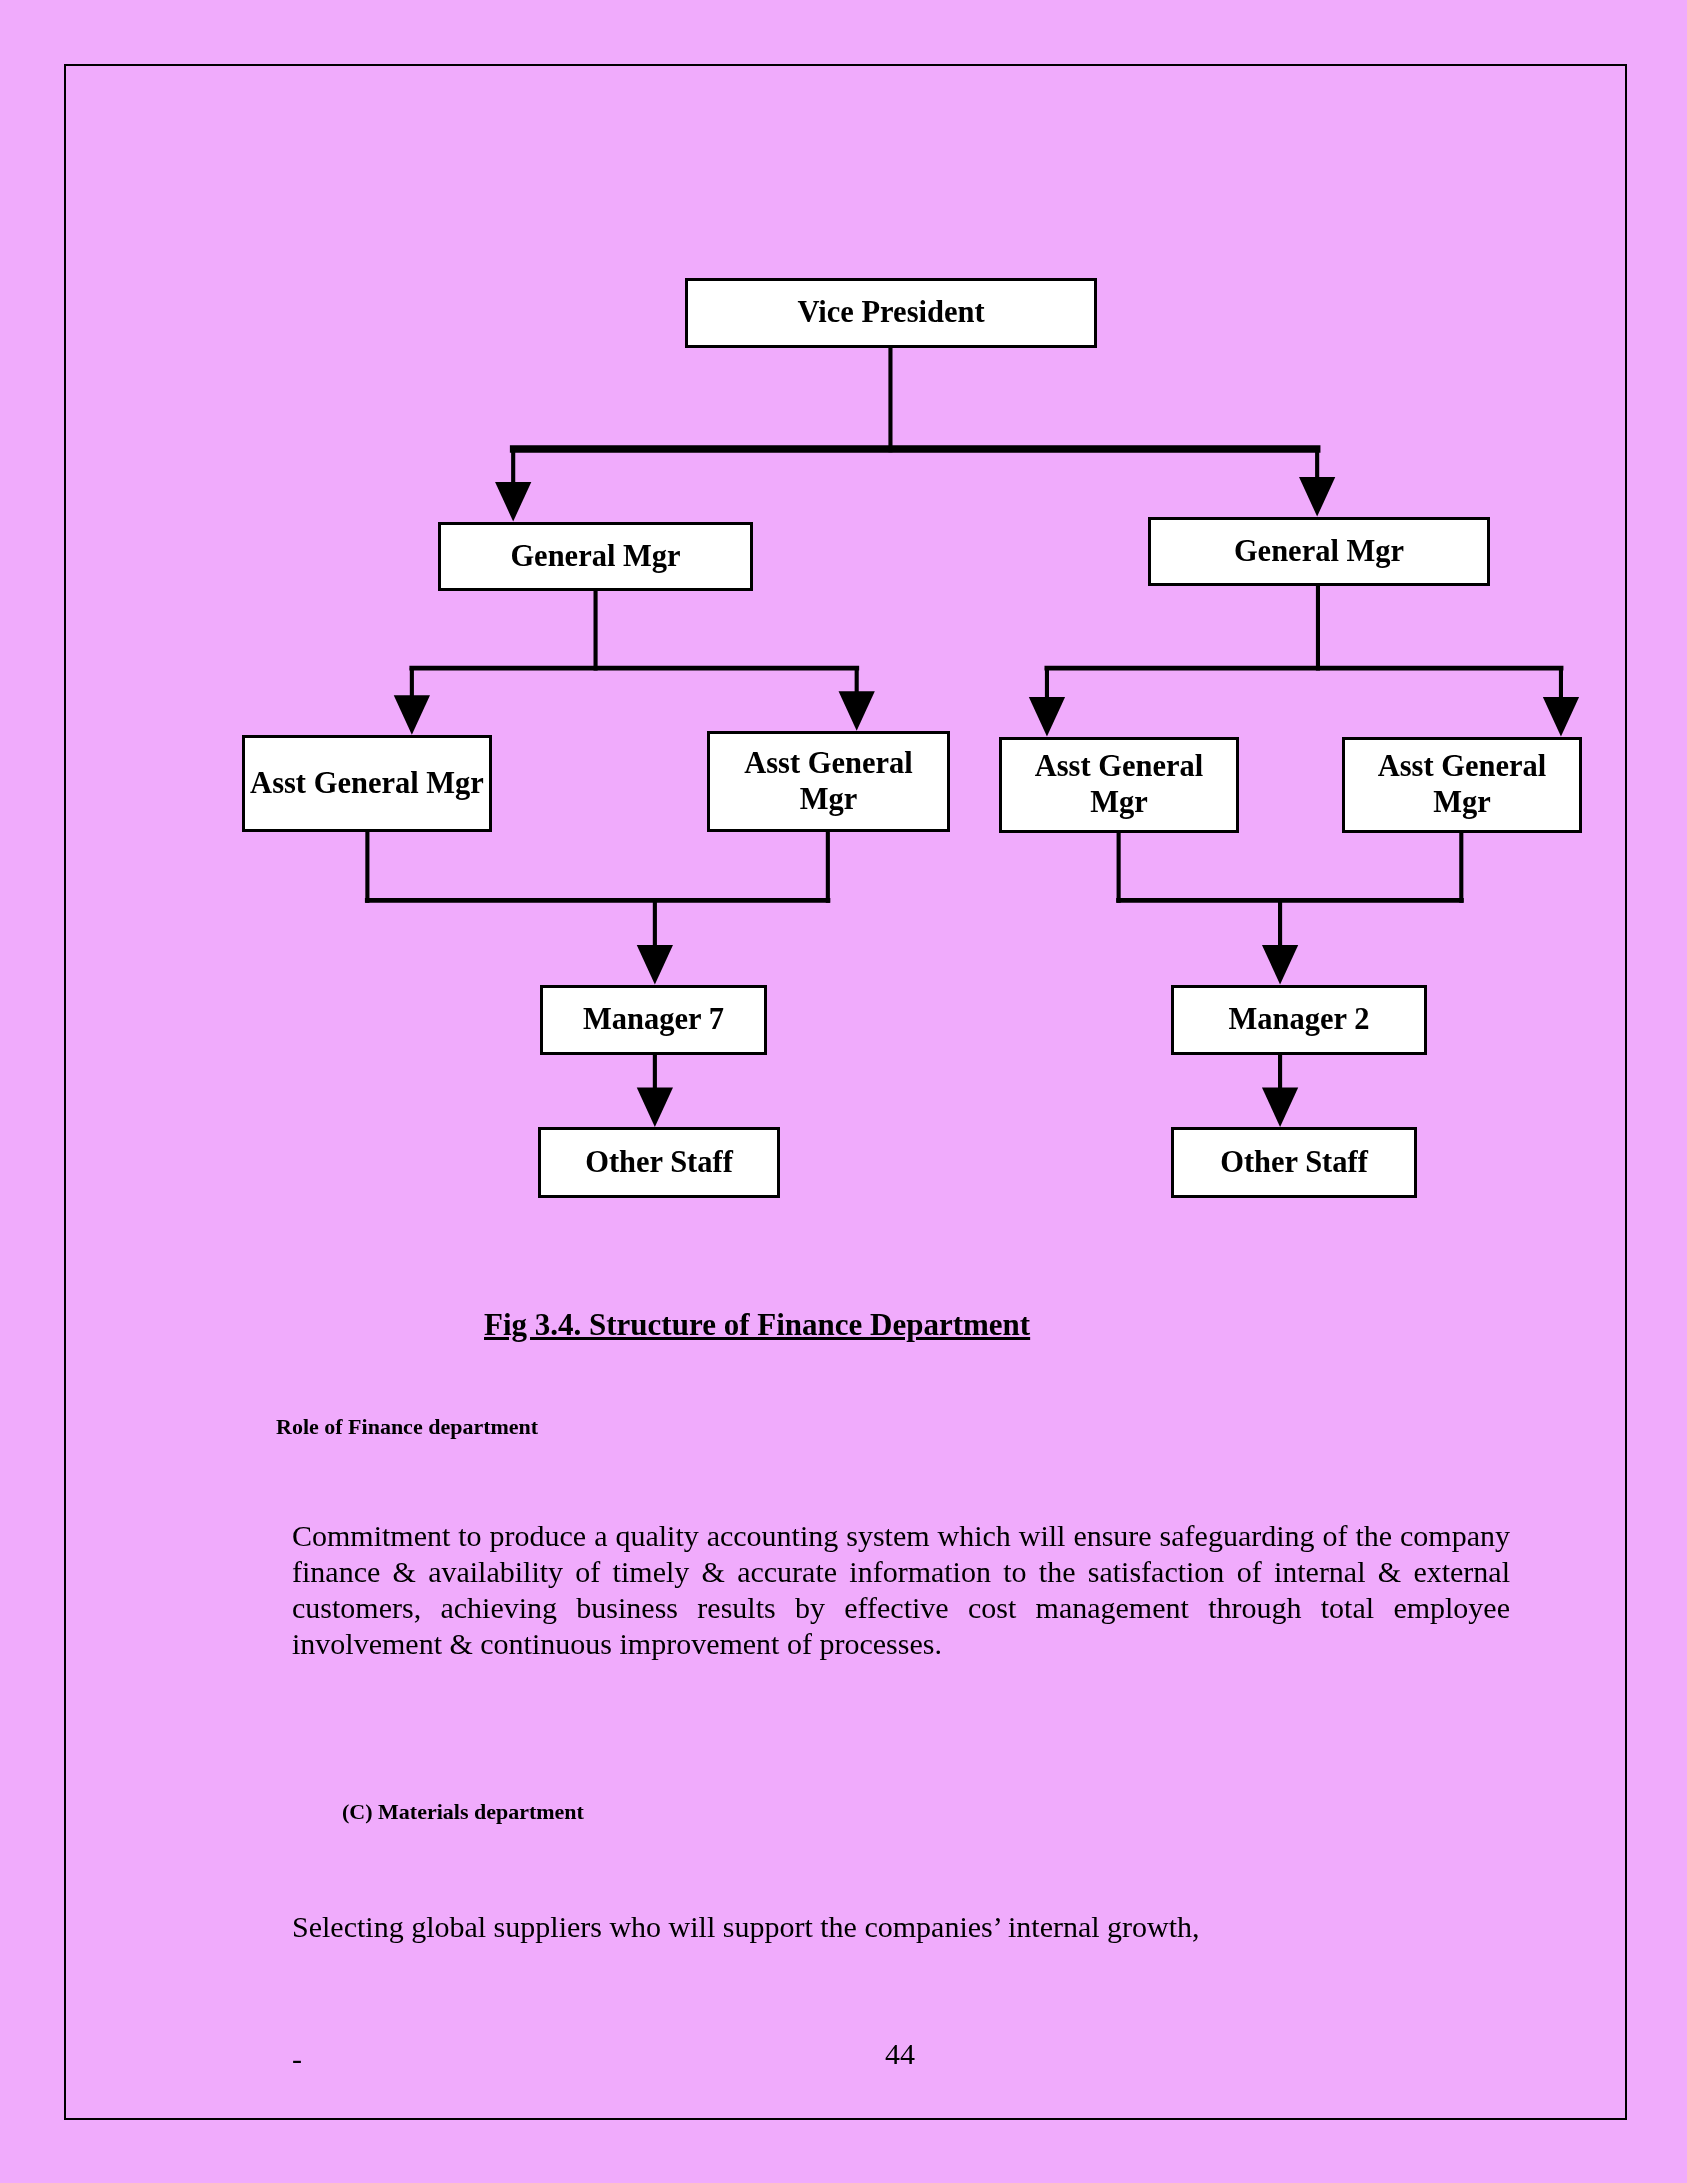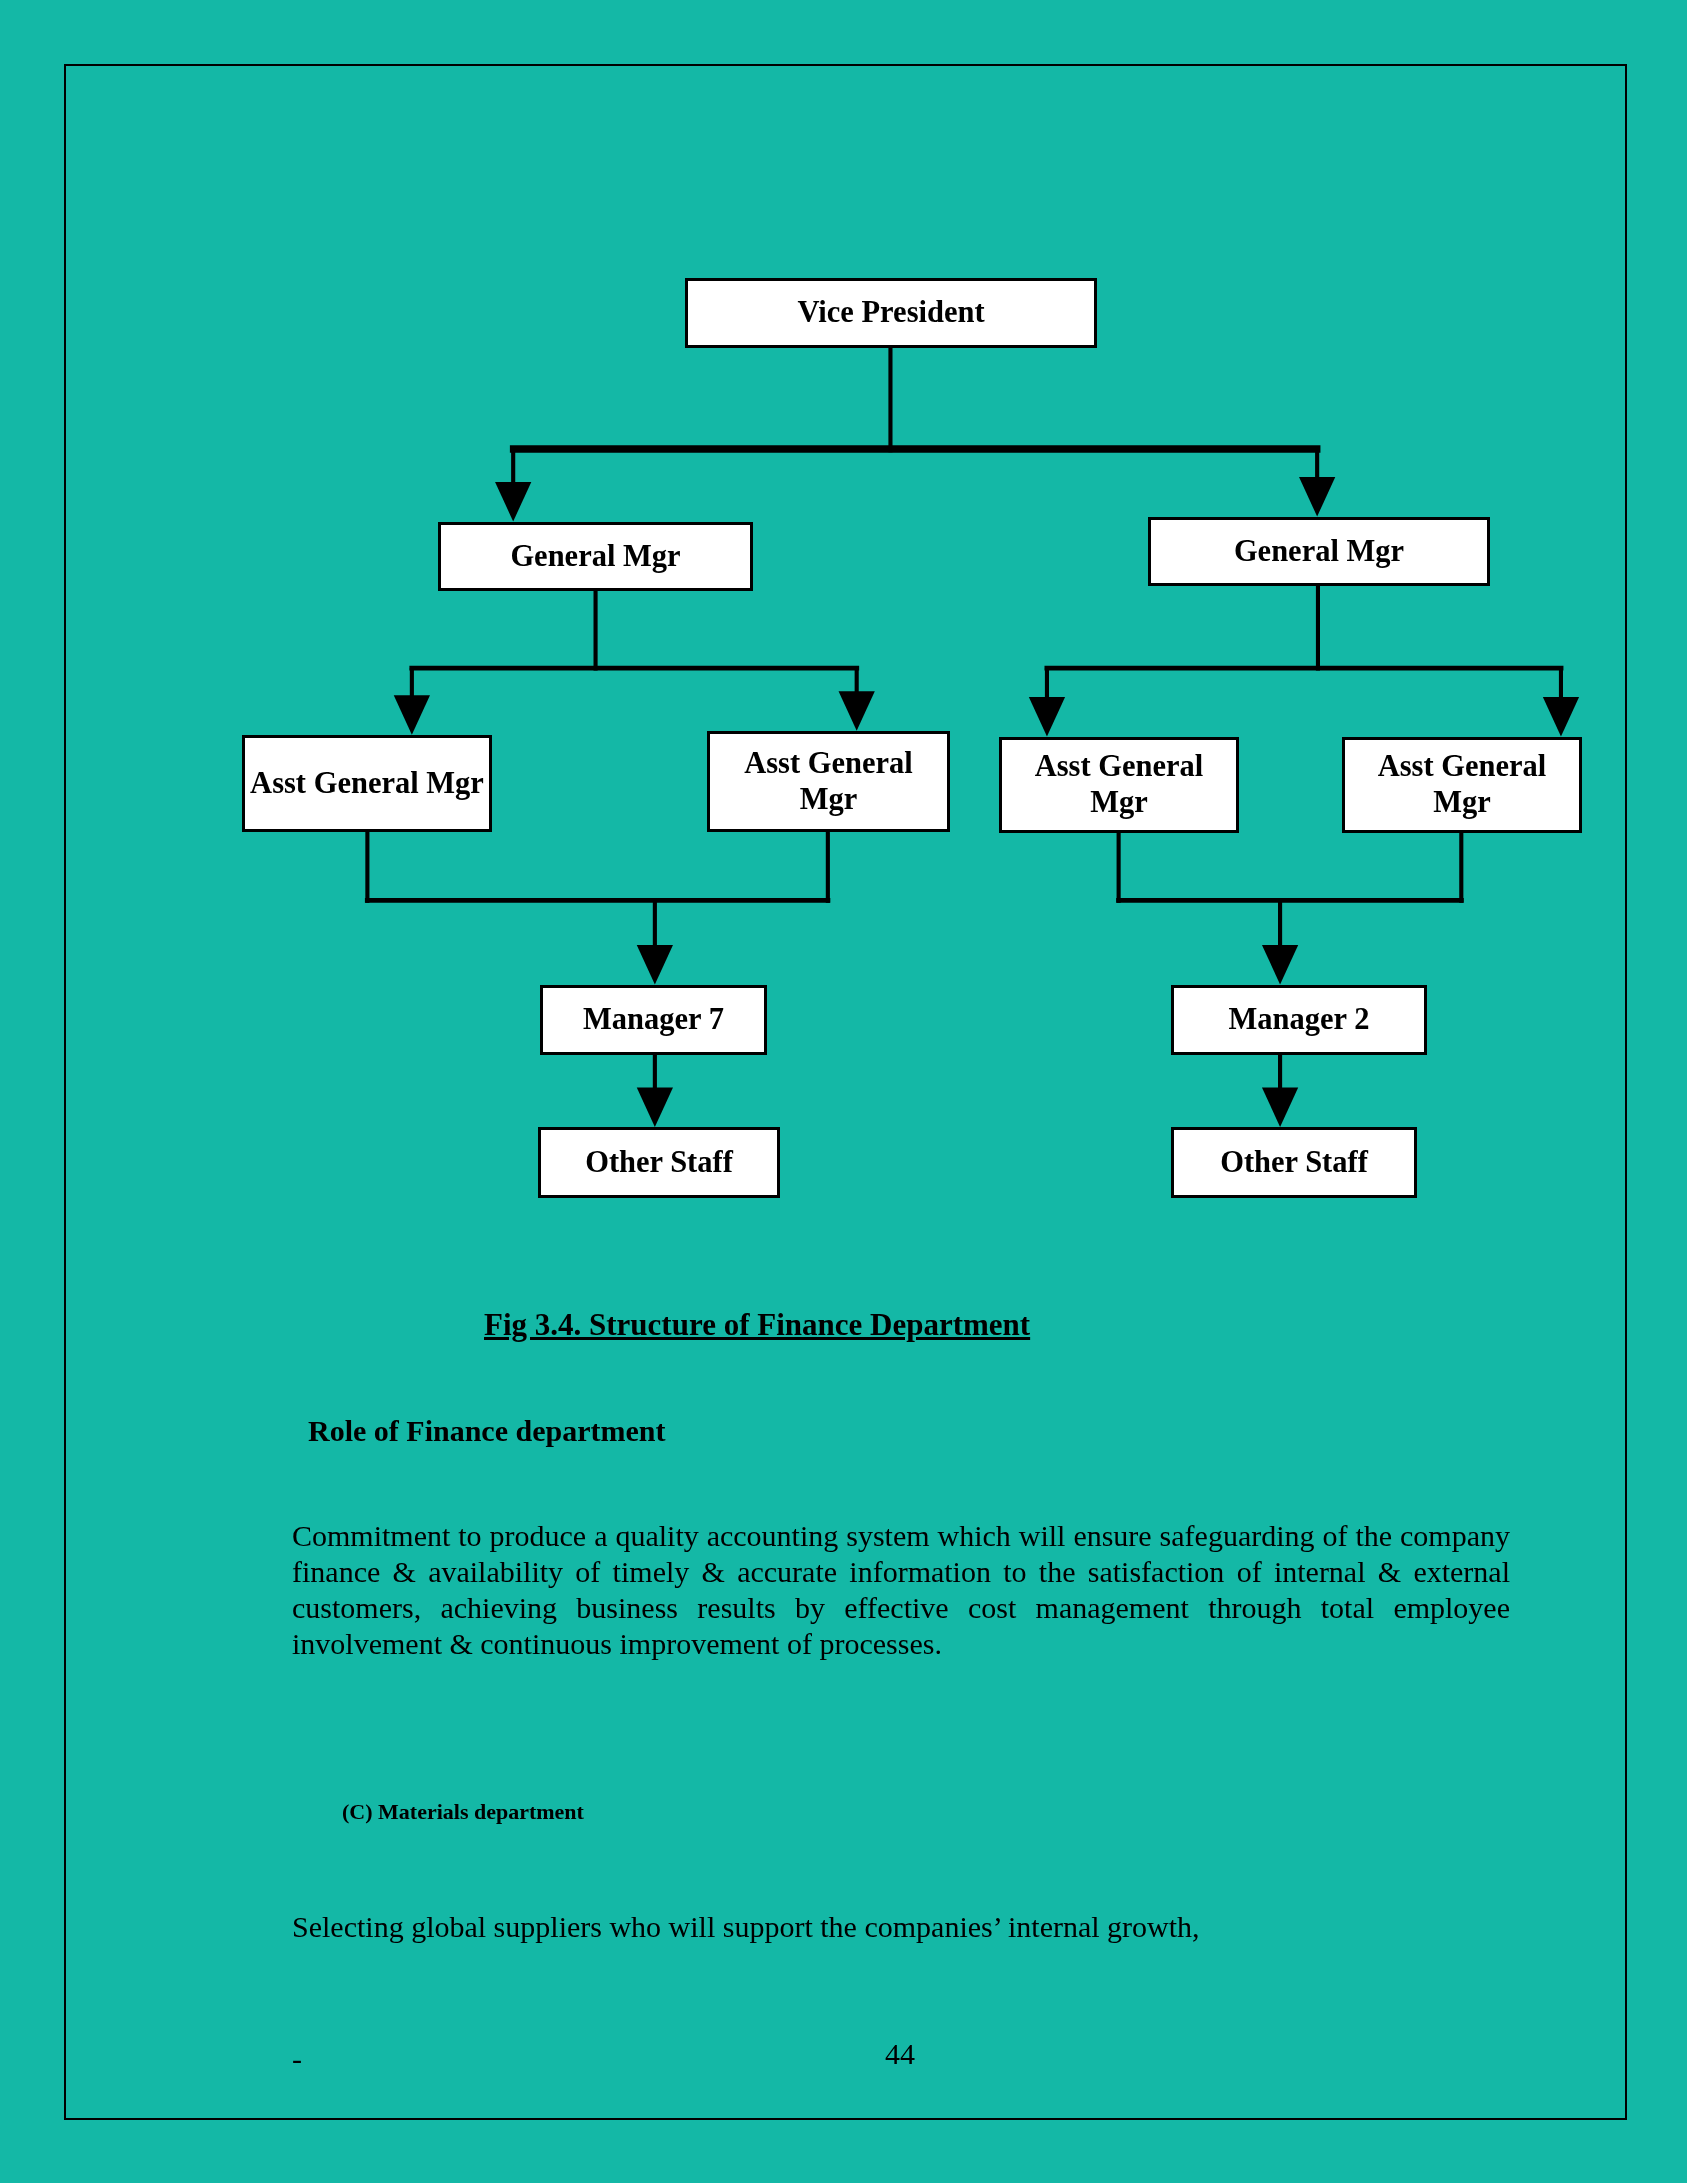--- a/index.html
+++ b/index.html
@@ -1,19 +1,19 @@
 <!DOCTYPE html>
 <html style="font-size:13px"><head>
 <meta charset="utf-8">
 <style>
   html,body { margin:0; padding:0; background:#ffffff; }
   .page {
     position:relative;
     width:1687px; height:2183px;
-    background:#14b8a6;
+    background:#f0abfc;
     color:#000000;
     font-family:"Liberation Serif", serif;
     overflow:hidden;
   }
   .border-frame {
     position:absolute;
     left:64px; top:64px;
     width:1563px; height:2056px;
     border:2.5px solid #000000;
     box-sizing:border-box;
@@ -44,22 +44,22 @@
   .n-mgr1      { left:540px;  top:985px; width:227px; height:70px; }
   .n-mgr2      { left:1171px; top:985px; width:256px; height:70px; }
   .n-staff-l   { left:538px;  top:1127px; width:242px; height:71px; }
   .n-staff-r   { left:1171px; top:1127px; width:246px; height:71px; }
 
   .fig-caption {
     position:absolute; left:484px; top:1307px;
     font-weight:bold; font-size:31px; white-space:nowrap;text-decoration:underline;
   }
   .sec-heading {
-    position:absolute; left:308px; top:1414px;
-    font-weight:bold; font-size:30px; white-space:nowrap;
+    position:absolute; left:276px; top:1414px;
+    font-weight:bold; font-size:22px; white-space:nowrap;
   }
   .body-para {
     position:absolute; left:292px; top:1518px;
     width:1218px;
     font-size:30px; line-height:36px;
     text-align:justify;
     text-align-last:left;
   }
   .sub-heading {
     position:absolute; left:342px; top:1799px;

